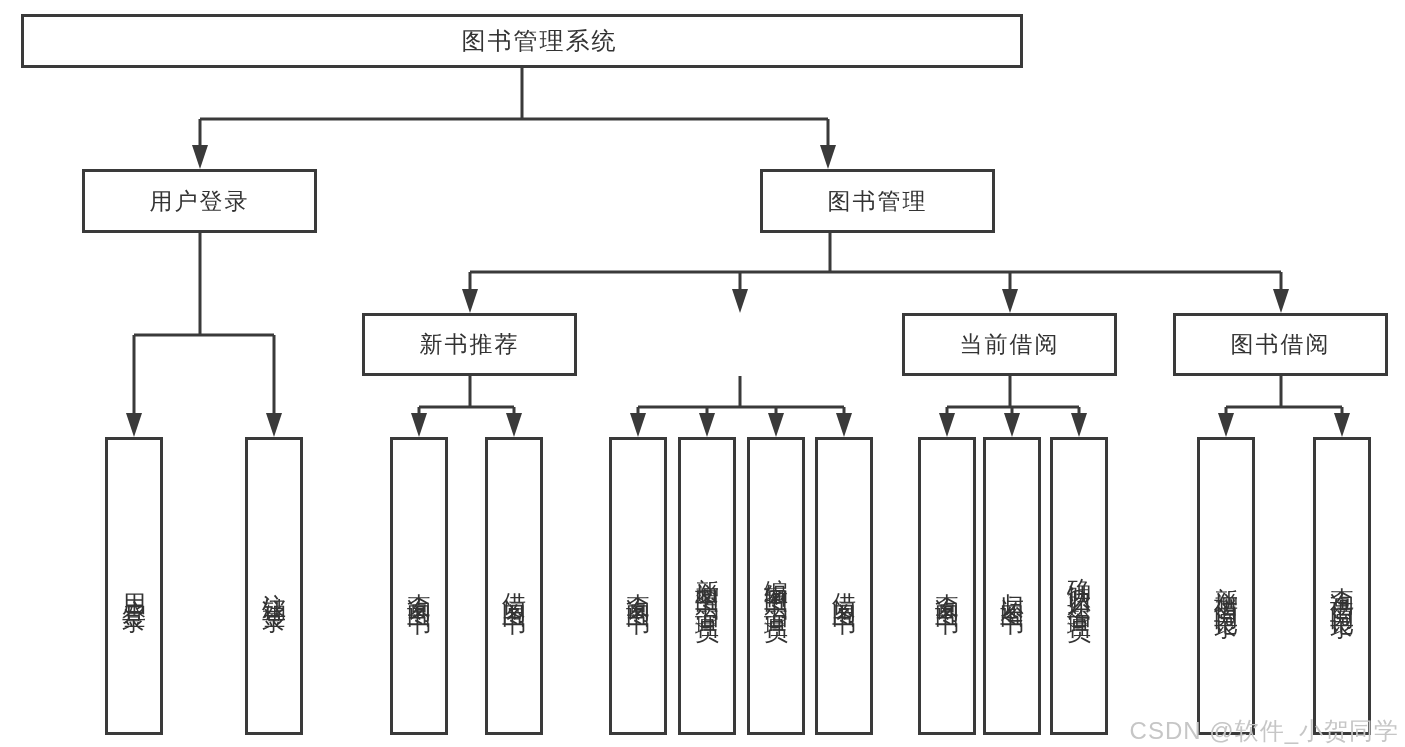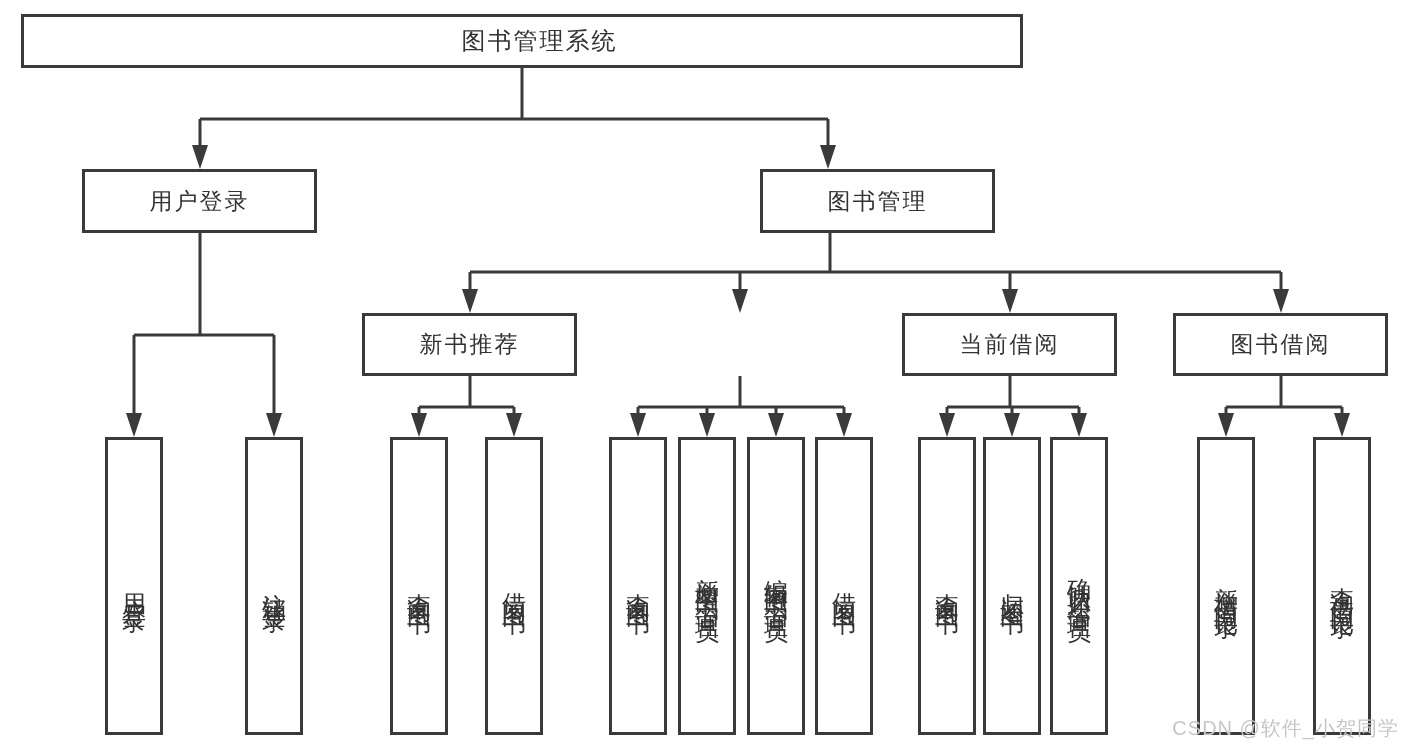--- a/index.html
+++ b/index.html
@@ -49,21 +49,21 @@
     text-orientation: mixed;
     font-size: 24px;
     letter-spacing: 6px;
     line-height: 1;
     white-space: nowrap;
   }
   .watermark {
     position: absolute;
     right: 6px;
     top: 715px;
-    font-size: 20px;
+    font-size: 24px;
     color: #c6c6c6;
     letter-spacing: 1px;
     z-index: 5;
     white-space: nowrap;
   }
 </style>
 </head>
 <body>
 
 <div class="stage">

